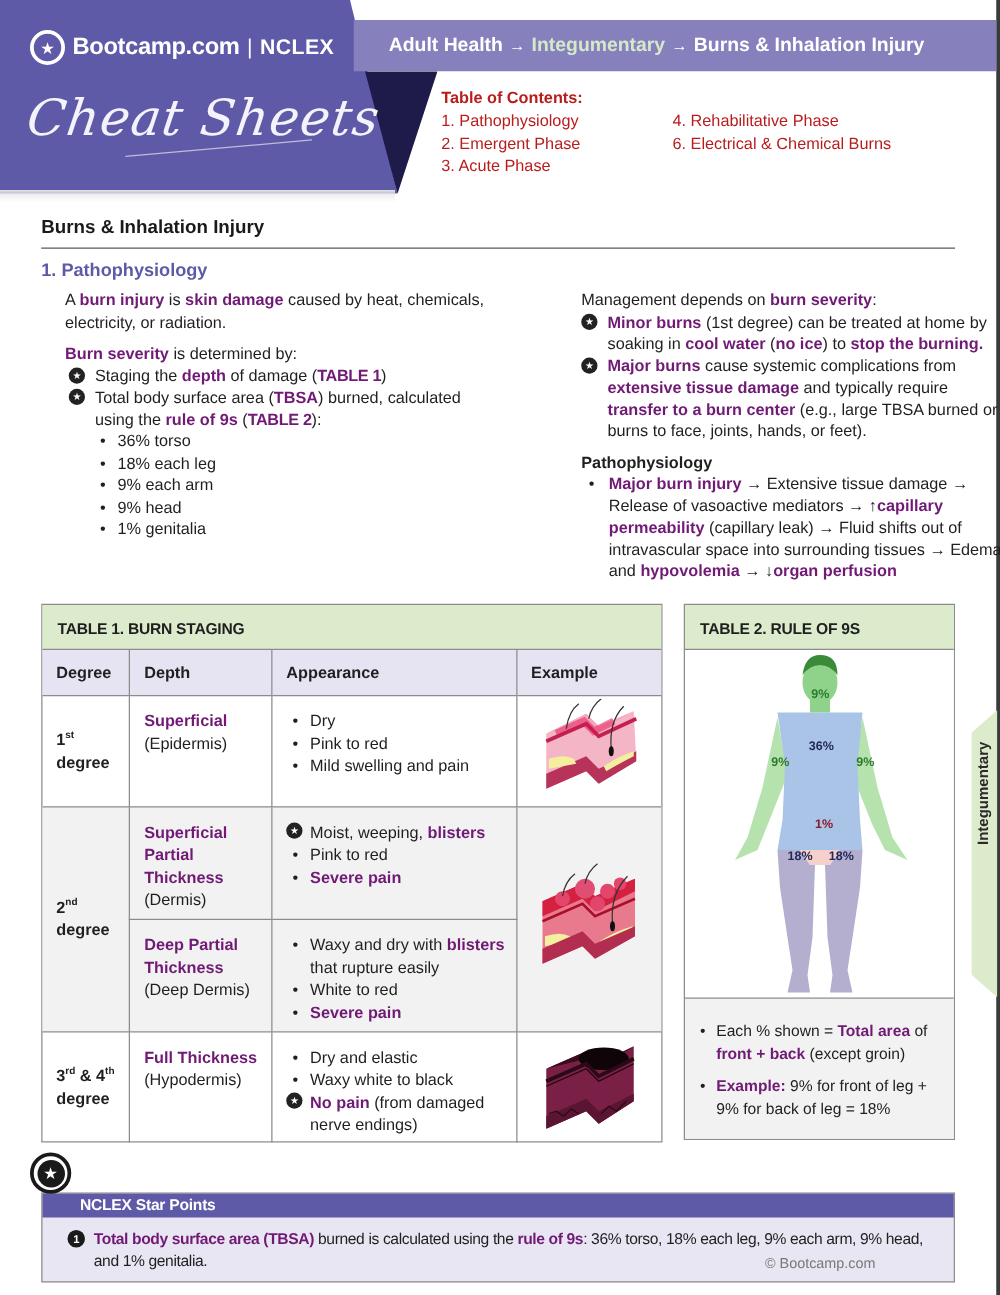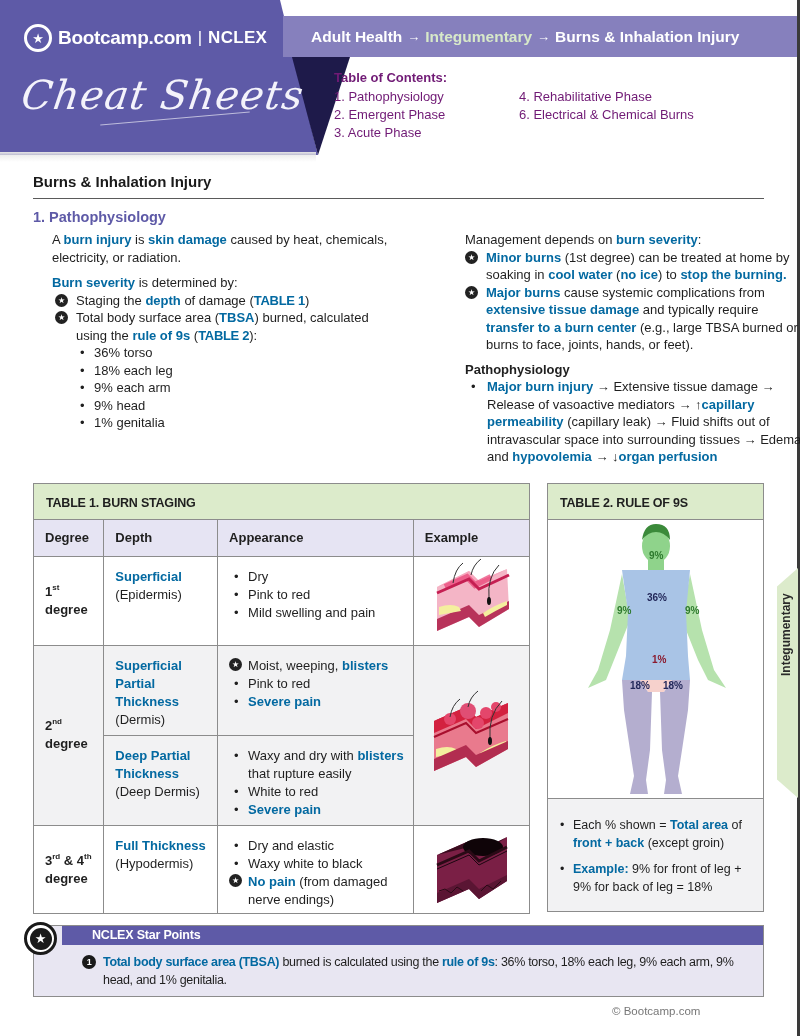--- a/index.html
+++ b/index.html
@@ -1,18 +1,18 @@
 <!DOCTYPE html>
 <html><head>
 <meta charset="utf-8">
 <style>
   * { box-sizing: border-box; margin: 0; padding: 0; }
   html, body { width: 800px; height: 1036px; background: #ffffff; overflow: hidden; }
   body { font-family: "Liberation Sans", "DejaVu Sans", sans-serif; color: #1f1f1f; position: relative; font-size: 13px; }
-  b { font-weight: bold; color: #0369a1; }
+  b { font-weight: bold; color: #701a75; }
   .cond { font-family: "Liberation Sans", sans-serif; font-stretch: condensed; letter-spacing: -0.3px; }
 
   
   .edge-line { position: absolute; left: 797px; top: 0; width: 3px; height: 1036px; background: #3a3a3a; }
 
   
   .hdr-left { position: absolute; left: 0; top: 0; width: 318px; height: 155px; background: #5e5aa7;
               clip-path: polygon(0 0, 280px 0, 318px 155px, 0 155px); box-shadow: 0 4px 8px rgba(0,0,0,0.15); }
   .hdr-shadow { position: absolute; left: 0; top: 152px; width: 316px; height: 10px;
                 background: linear-gradient(#e5e5e5, rgba(255,255,255,0)); }
@@ -24,21 +24,21 @@
   .hdr-band .arrow { margin: 0 5px; font-weight: normal; font-size: 13px; }
   .brand { position: absolute; left: 24px; top: 24px; display: flex; align-items: center; color: #fff; }
   .brand-logo { width: 28px; height: 28px; border-radius: 50%; border: 3px solid #fff; display: flex; align-items: center; justify-content: center; margin-right: 6px; }
   .brand-logo span { font-size: 13px; line-height: 1; color: #fff; }
   .brand-name { font-size: 19px; font-weight: bold; letter-spacing: -0.3px; }
   .brand-sep { font-size: 17px; margin: 0 6px; font-weight: normal; }
   .brand-sub { font-size: 17px; font-weight: bold; letter-spacing: 0.3px; }
   .script { position: absolute; left: 22px; top: 72px; color: #f4f3fb; font-family: "DejaVu Serif", serif; font-style: italic; font-size: 40px; letter-spacing: 1px; transform: skewX(-8deg); }
   .script-line { position: absolute; left: 100px; top: 118px; width: 150px; height: 1px; background: rgba(255,255,255,0.6); transform: rotate(-5deg); }
 
-  .toc { position: absolute; left: 334px; top: 70px; font-size: 13px; color: #701a75; }
+  .toc { position: absolute; left: 353px; top: 70px; font-size: 13px; color: #b91c1c; }
   .toc-title { font-weight: bold; margin-bottom: 3px; }
   .toc-cols { display: flex; }
   .toc-col { width: 185px; }
   .toc-item { line-height: 18px; }
 
   
   .page-title { position: absolute; left: 33px; top: 173px; font-size: 15px; font-weight: bold; color: #1a1a1a; }
   .title-rule { position: absolute; left: 33px; top: 198px; width: 731px; height: 1px; background: #5a5a5a; }
 
   
@@ -86,21 +86,21 @@
   .t2-notes li { position: relative; padding-left: 13px; margin-bottom: 9px; }
   .t2-notes li::before { content: "•"; position: absolute; left: 0; }
   .pct { position: absolute; font-weight: bold; font-size: 10px; font-family: "Liberation Sans", sans-serif; }
 
   
   .side-tab { position: absolute; left: 777px; top: 568px; width: 21px; height: 230px; background: #dcebcb;
               clip-path: polygon(100% 0, 100% 100%, 0 92%, 0 8%); }
   .side-tab-label { position: absolute; left: 779px; top: 683px; transform: translate(0, -50%) rotate(-90deg); transform-origin: left top; font-size: 12px; font-weight: bold; color: #2a2a2a; white-space: nowrap; }
 
   
-  .sp { position: absolute; left: 33px; top: 925px; width: 731px; height: 72px; border: 1px solid #8c8c8c; background: #e8e6f2; padding-left: 28px; }
+  .sp { position: absolute; left: 33px; top: 954px; width: 731px; height: 72px; border: 1px solid #8c8c8c; background: #e8e6f2; }
   .sp-head { height: 19px; background: #5e5aa7; color: #fff; font-weight: bold; font-size: 12.5px; line-height: 19px; padding-left: 30px; letter-spacing: -0.2px; }
   .sp-badge { position: absolute; left: 24px; top: 922px; width: 33px; height: 33px; border-radius: 50%; background: #fff; border: 3px solid #1a1a1a; display: flex; align-items: center; justify-content: center; }
   .sp-badge-inner { width: 22px; height: 22px; border-radius: 50%; background: #1a1a1a; color: #fff; font-size: 13px; line-height: 22px; text-align: center; }
   .sp-body { display: flex; padding: 8px 10px 0 20px; font-size: 12.5px; line-height: 18px; }
   .num-badge { flex: 0 0 auto; width: 14px; height: 14px; border-radius: 50%; background: #1a1a1a; color: #fff; font-size: 9px; font-weight: bold; text-align: center; line-height: 14px; margin-top: 2px; margin-right: 7px; }
   .copyright { position: absolute; left: 612px; top: 1005px; font-size: 11.5px; color: #777; }
 </style>
 </head>
 <body>
 

